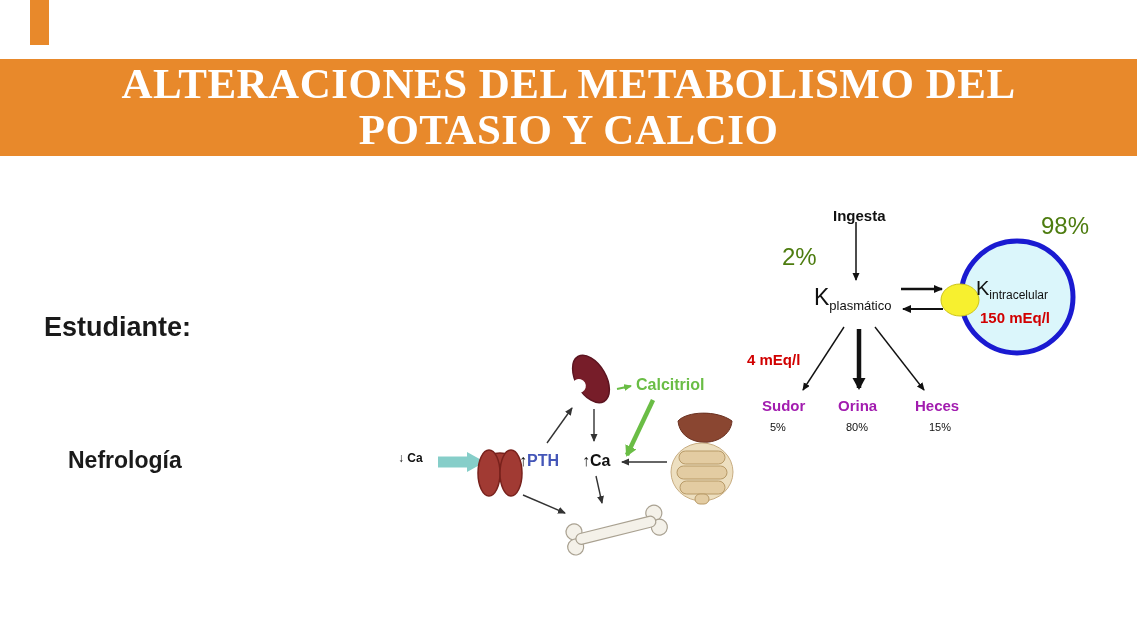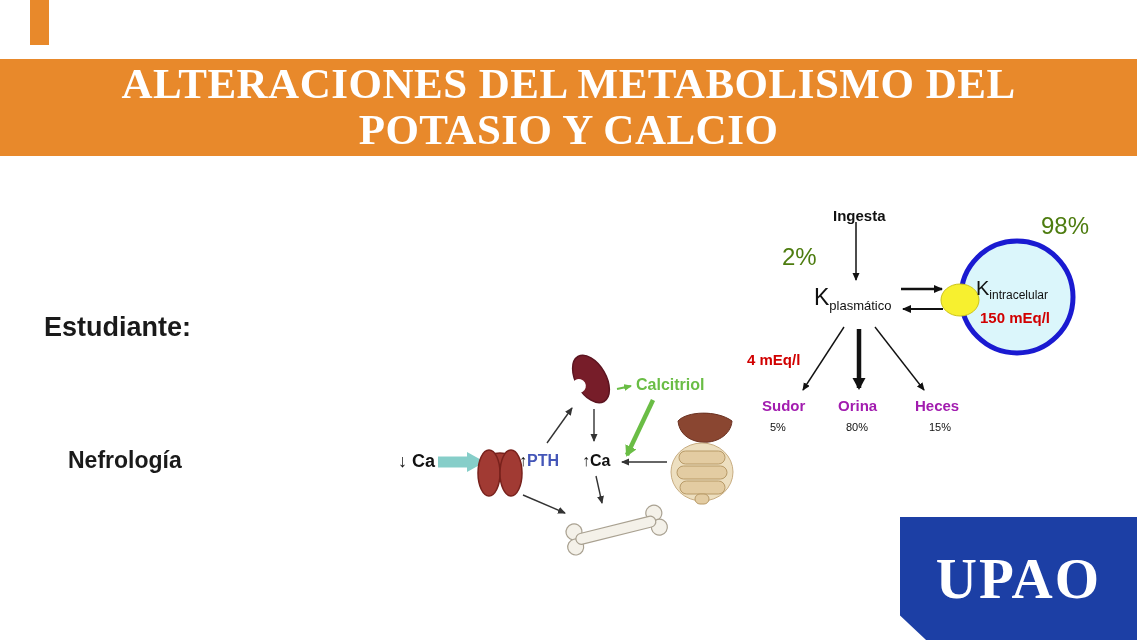--- a/index.html
+++ b/index.html
@@ -21,21 +21,21 @@
 
   
   .txt-lbl { font-size:27px; font-weight:700; color:#1a1a1a; }
   .txt-val { font-size:23px; font-weight:700; color:#1a1a1a; }
   .pos-est   { left:44px; top:312px; }
   .pos-name  { left:57px; top:352px; }
   .pos-rot   { left:44px; top:410px; }
   .pos-nef   { left:68px; top:447px; }
 
   
-  .ca-lowca     { left:398px; top:451px; font-size:18px; font-weight:700; color:#111; }
+  .ca-lowca     { left:398px; top:451px; font-size:12px; font-weight:700; color:#111; }
   .ca-pth       { left:519px; top:452px; font-size:16px; font-weight:700; }
   .ca-pth .arr  { color:#111; }
   .ca-pth .pth  { color:#4456B8; }
   .ca-upca      { left:582px; top:452px; font-size:16px; font-weight:700; color:#111; }
   .ca-calcitriol{ left:636px; top:376px; font-size:16px; font-weight:700; color:#6ABD45; }
 
   
   .k-ingesta { left:833px; top:207px; font-size:15px; font-weight:700; color:#111; }
   .k-pct     { font-size:24px; color:#4d7c0f; }
   .k-pct2    { left:782px;  top:243px; }
@@ -182,17 +182,14 @@
   <div class="abs kwrap k-intra"><span class="kbig2">K</span><span class="ksub2">intracelular</span></div>
   <div class="abs k-red k-conc-intra">150 mEq/l</div>
 
   <div class="abs k-out pos-sudor">Sudor</div>
   <div class="abs k-out-pct pos-sudor-pct">5%</div>
   <div class="abs k-out pos-orina">Orina</div>
   <div class="abs k-out-pct pos-orina-pct">80%</div>
   <div class="abs k-out pos-heces">Heces</div>
   <div class="abs k-out-pct pos-heces-pct">15%</div>
 
-  <div class="abs upao-box">
-    <span>UPAO</span>
-  </div>
 
 </div>
 
 </body></html>

